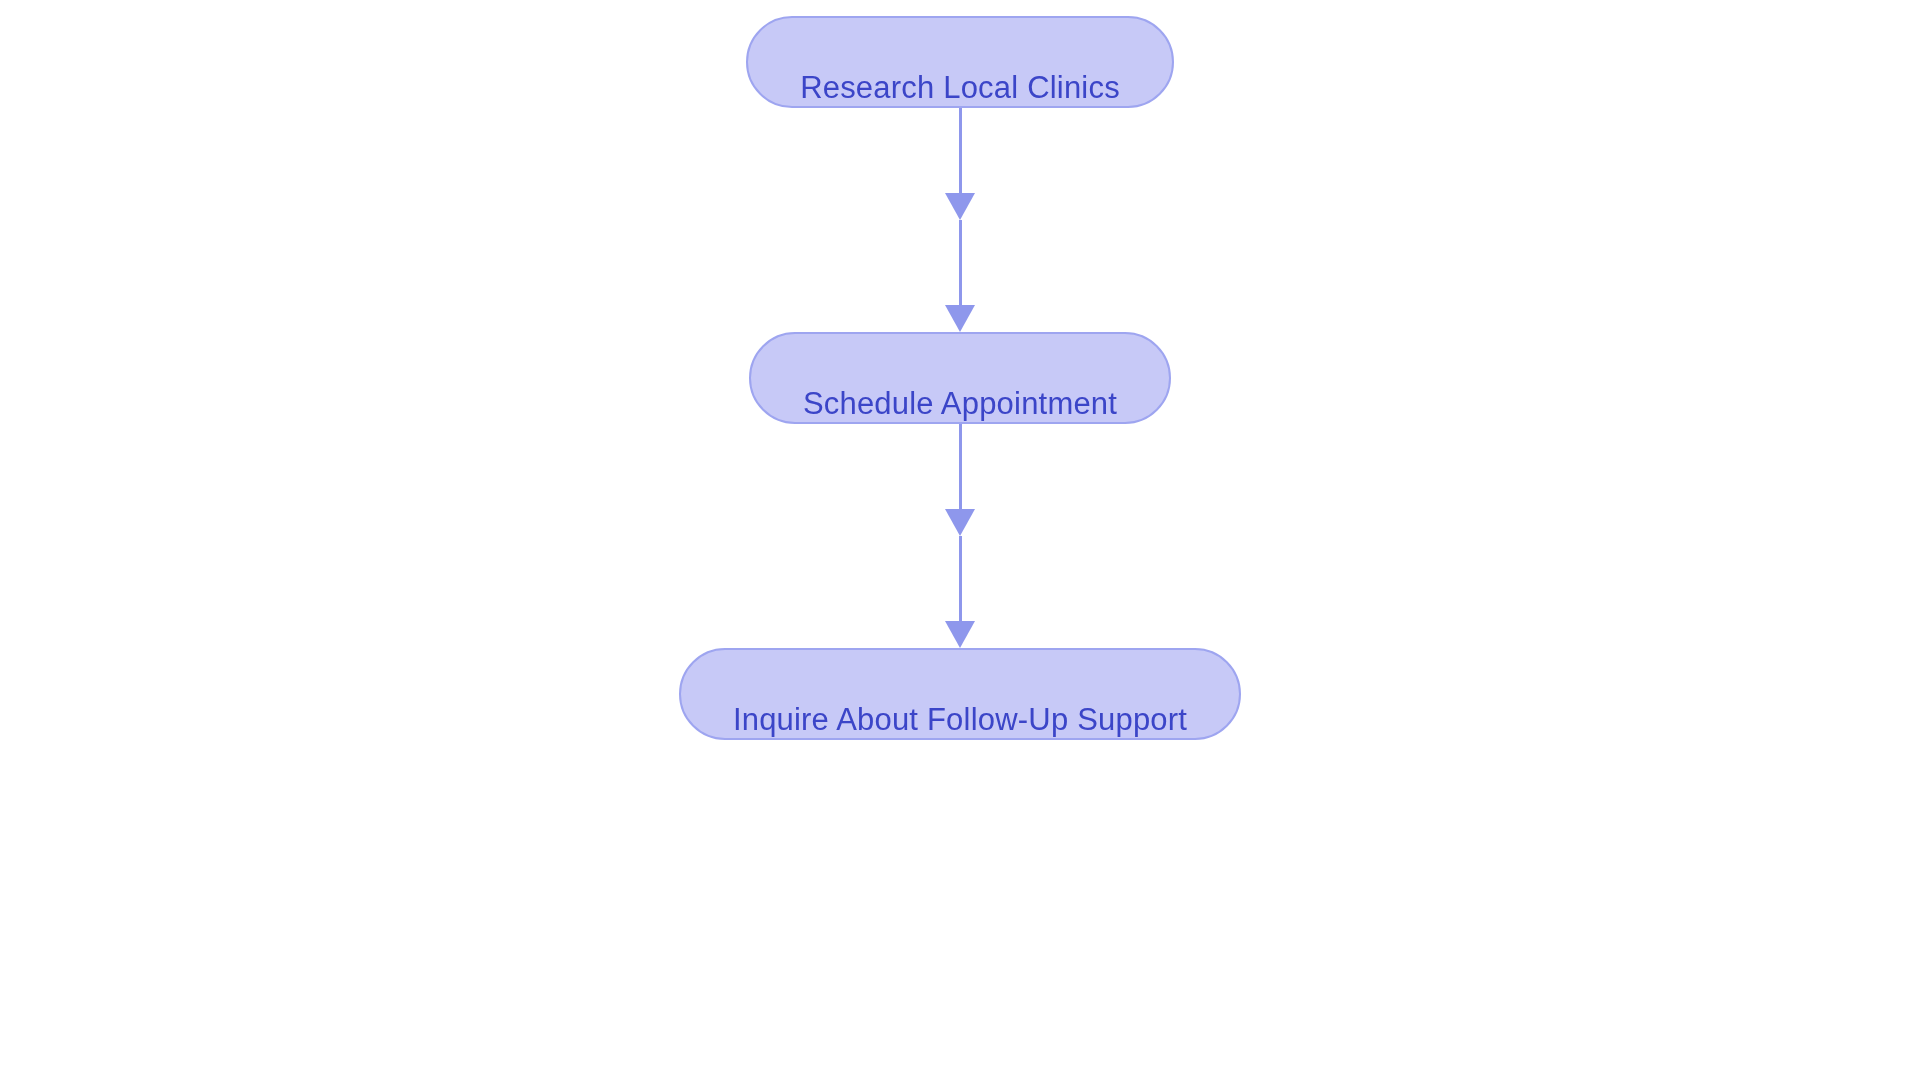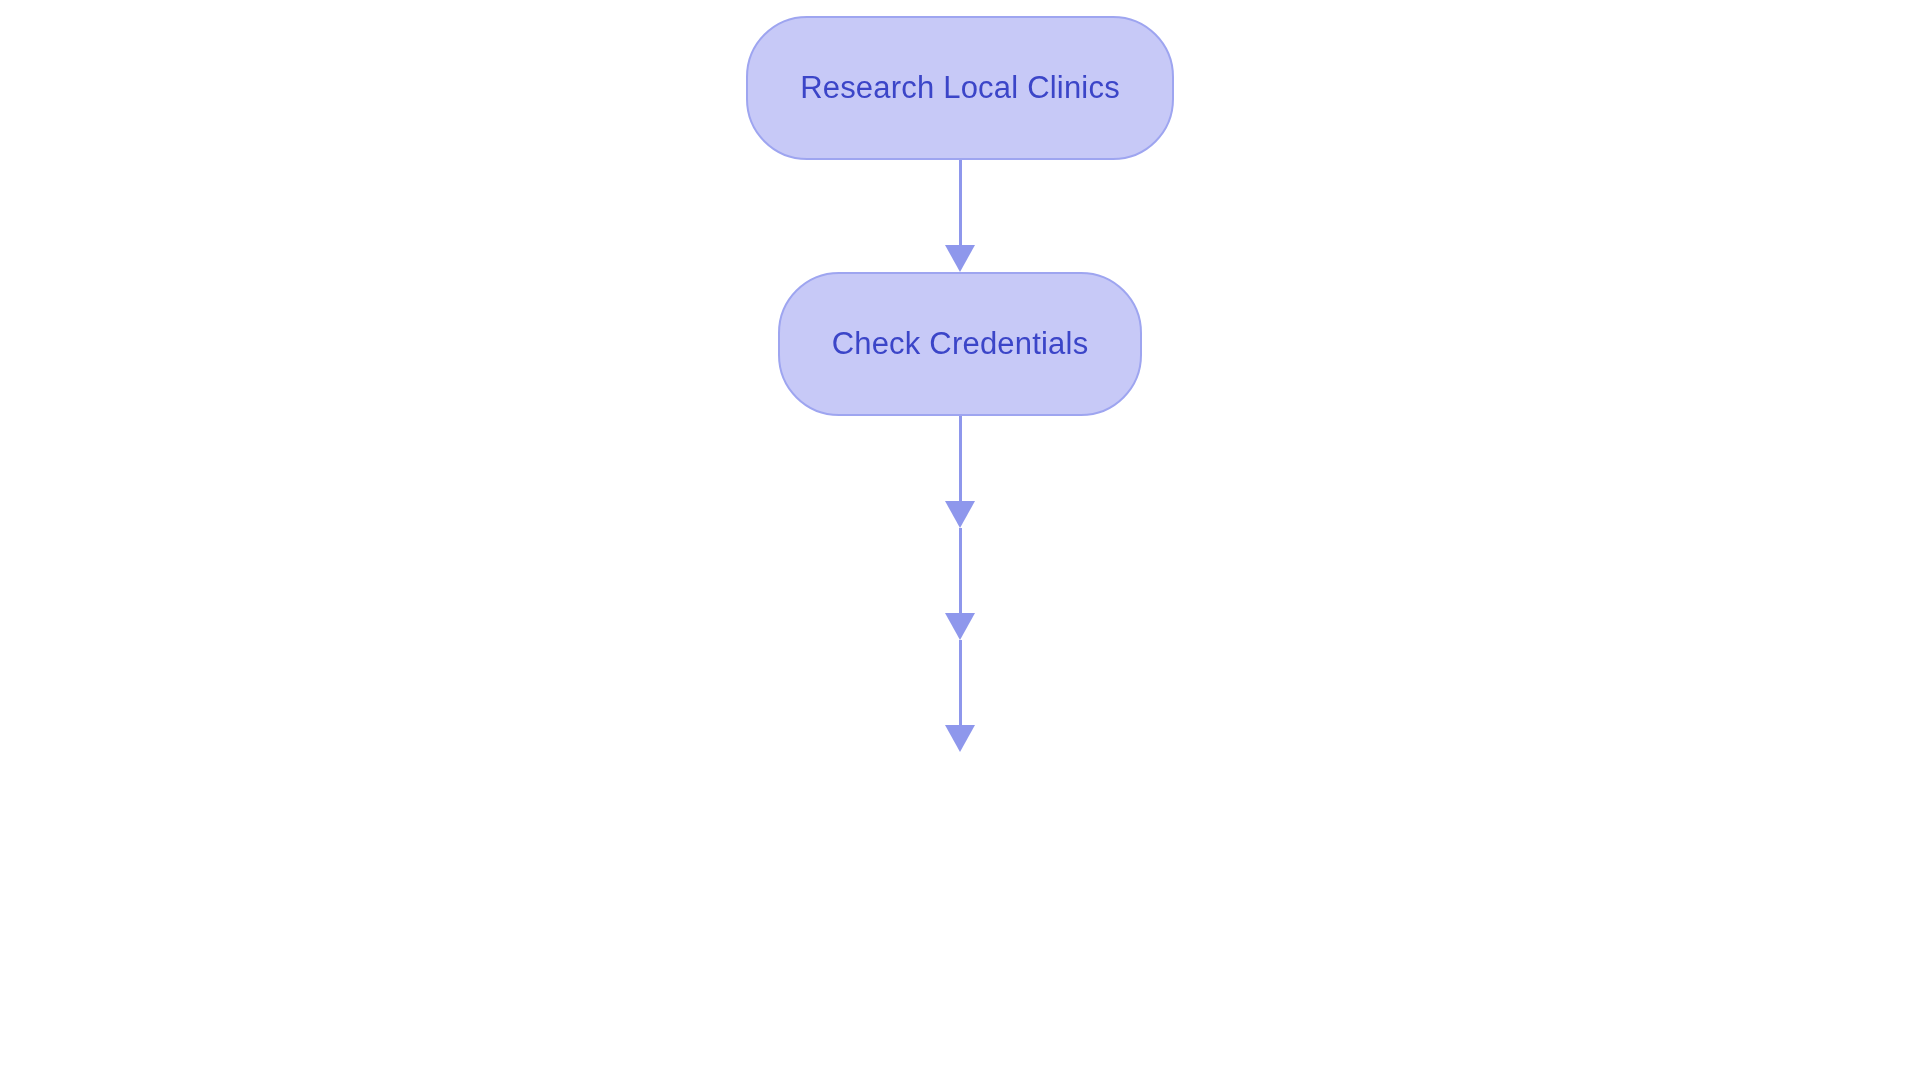--- a/index.html
+++ b/index.html
@@ -18,24 +18,24 @@
     width: 1920px;
     height: 1083px;
     box-sizing: border-box;
     padding-top: 16px;
     display: flex;
     flex-direction: column;
     align-items: center;
   }
   .node {
     box-sizing: border-box;
-    height: 144px;
+    height: 92px;
     padding: 0 52px;
     display: flex;
-    align-items: center;
+    align-items: flex-end;
     justify-content: center;
     background: var(--node-fill, #c7c9f7);
     border: 2px solid var(--node-border, #9ea5f0);
     border-radius: 61px;
     color: var(--node-text, #3b45c8);
     font-size: 31px;
     letter-spacing: 0.2px;
     white-space: nowrap;
     flex: 0 0 auto;
   }
@@ -70,35 +70,38 @@
 
   <div class="node">
     <span>Research Local Clinics</span>
   </div>
 
   <div class="arrow">
     <div class="shaft"></div>
     <div class="head"></div>
   </div>
 
+
+  <div class="arrow">
+    <div class="shaft"></div>
+    <div class="head"></div>
+  </div>
+
   <div class="node">
-    <span>Check Credentials</span>
+    <span>Schedule Appointment</span>
   </div>
 
   <div class="arrow">
     <div class="shaft"></div>
     <div class="head"></div>
   </div>
 
 
   <div class="arrow">
     <div class="shaft"></div>
     <div class="head"></div>
   </div>
 
-
-  <div class="arrow">
-    <div class="shaft"></div>
-    <div class="head"></div>
+  <div class="node">
+    <span>Inquire About Follow-Up Support</span>
   </div>
-
 
 </div>
 
 </body></html>

